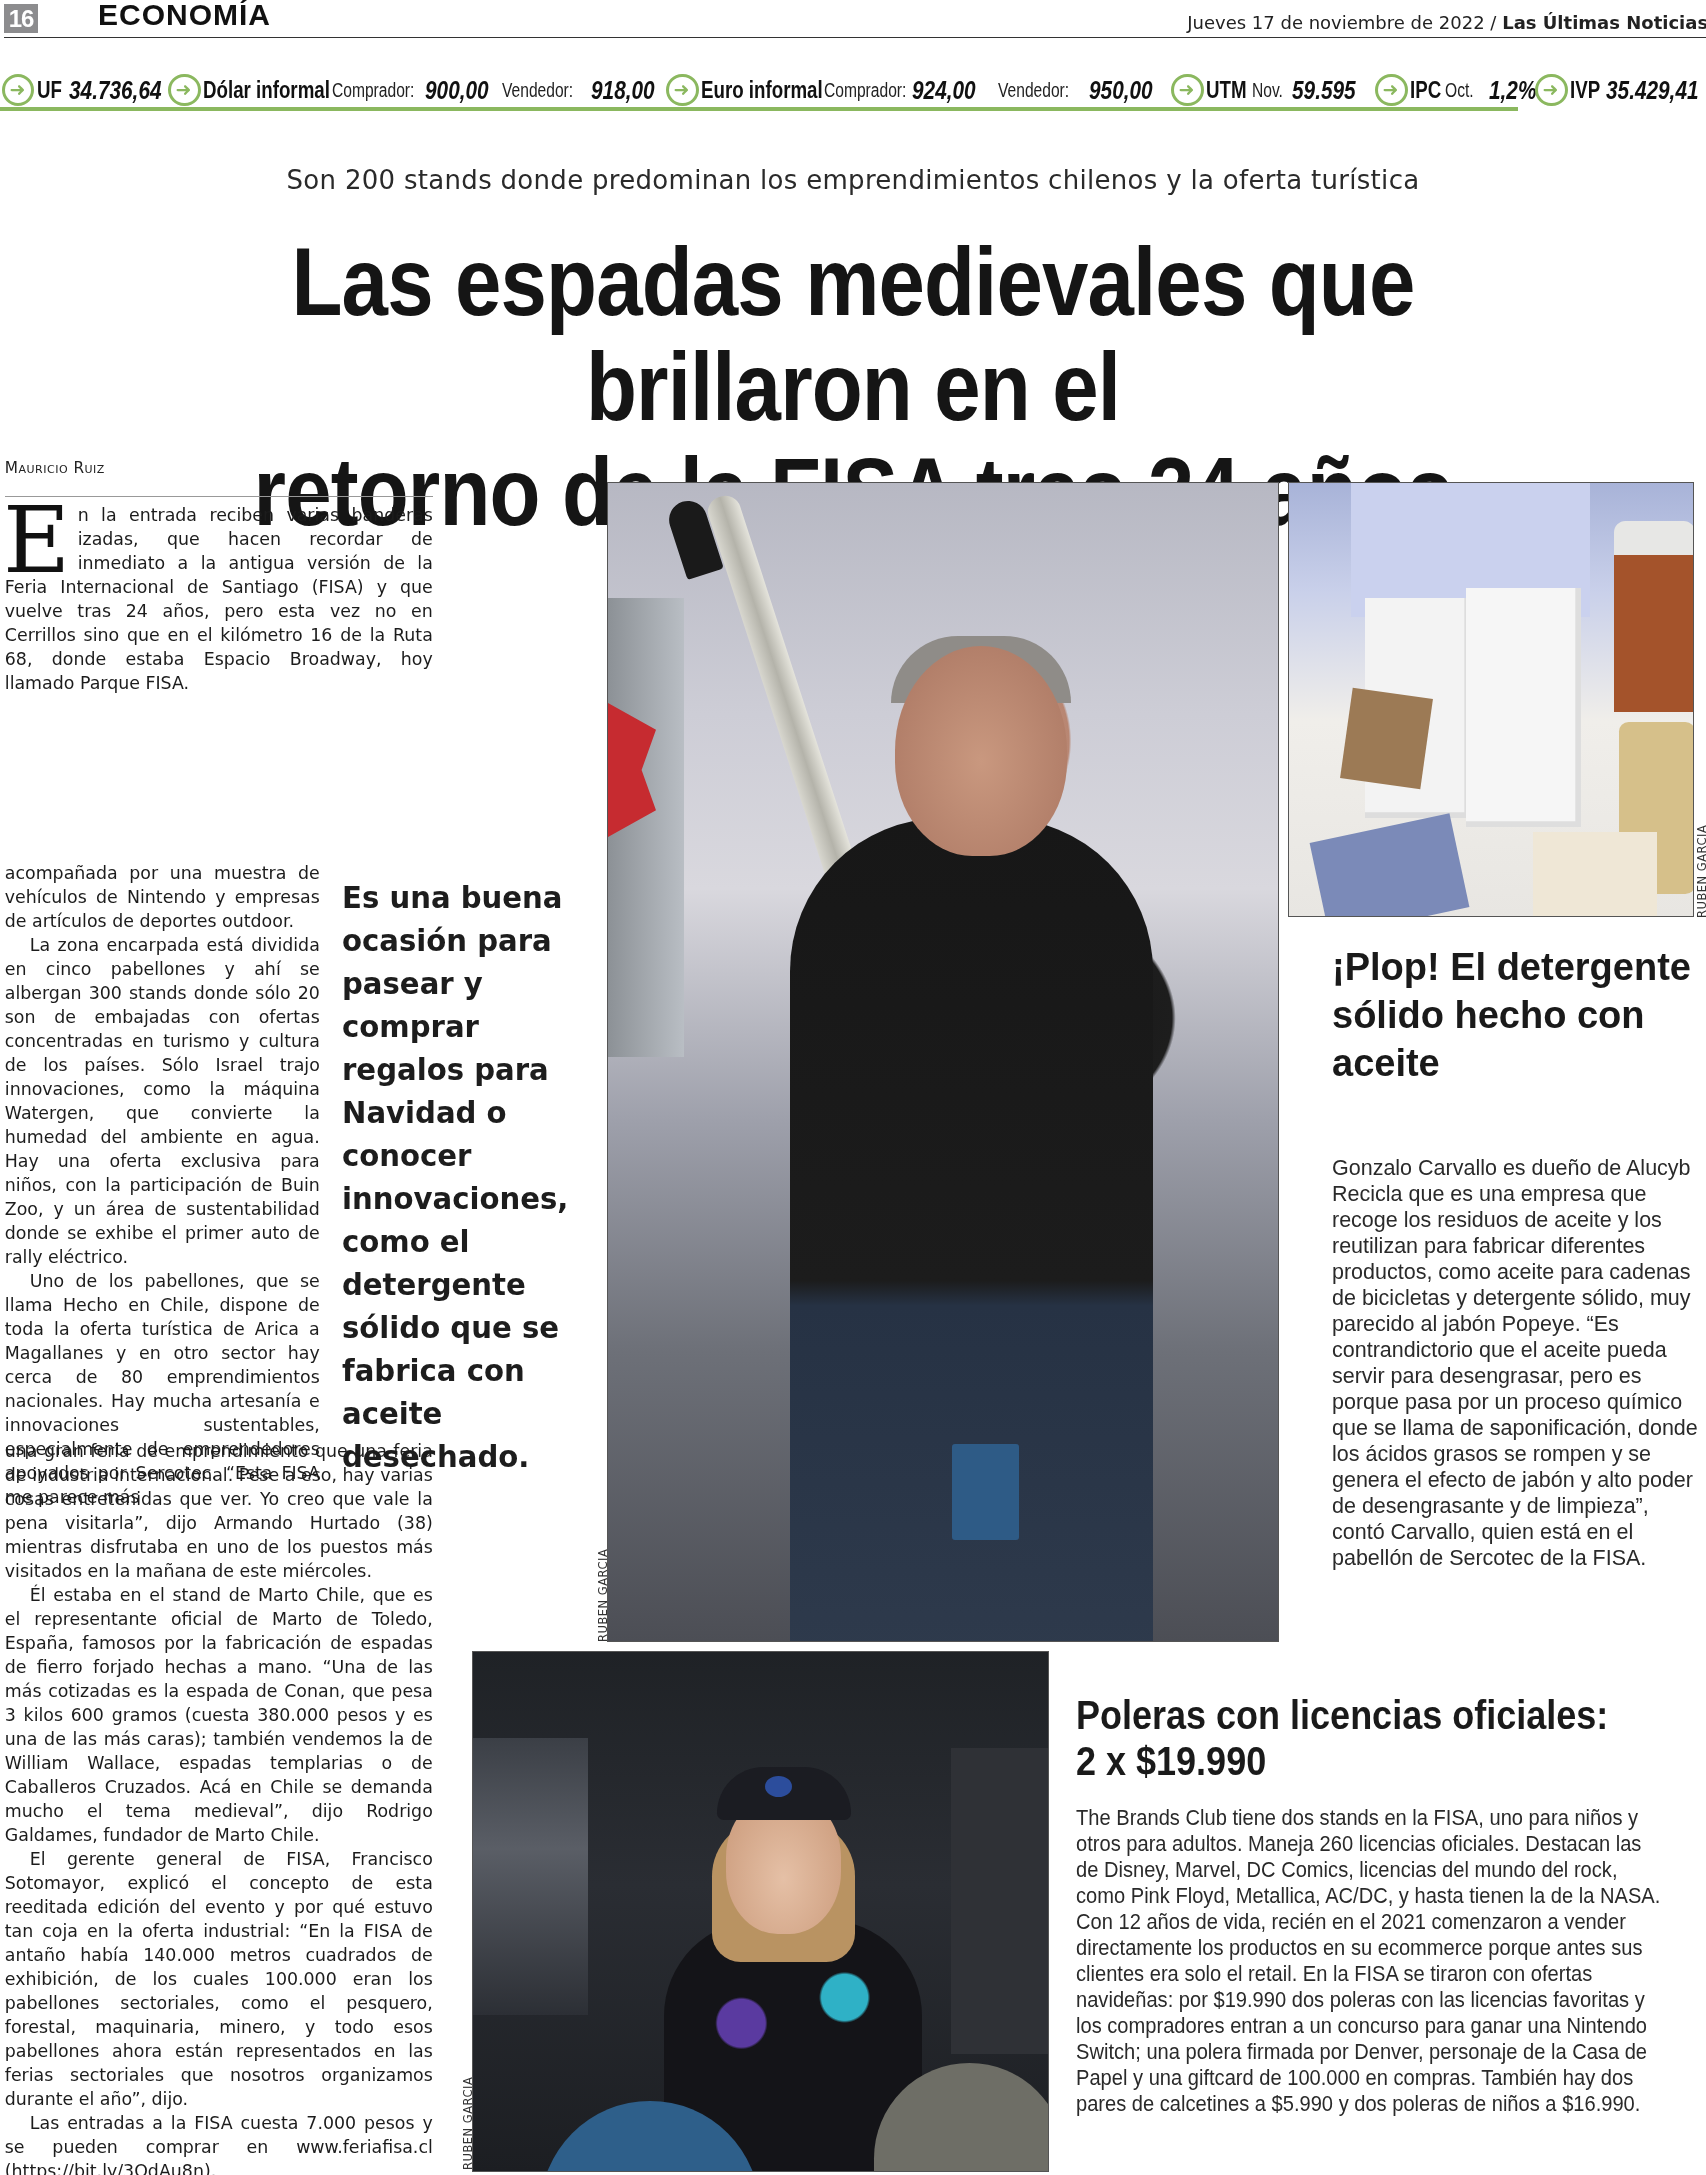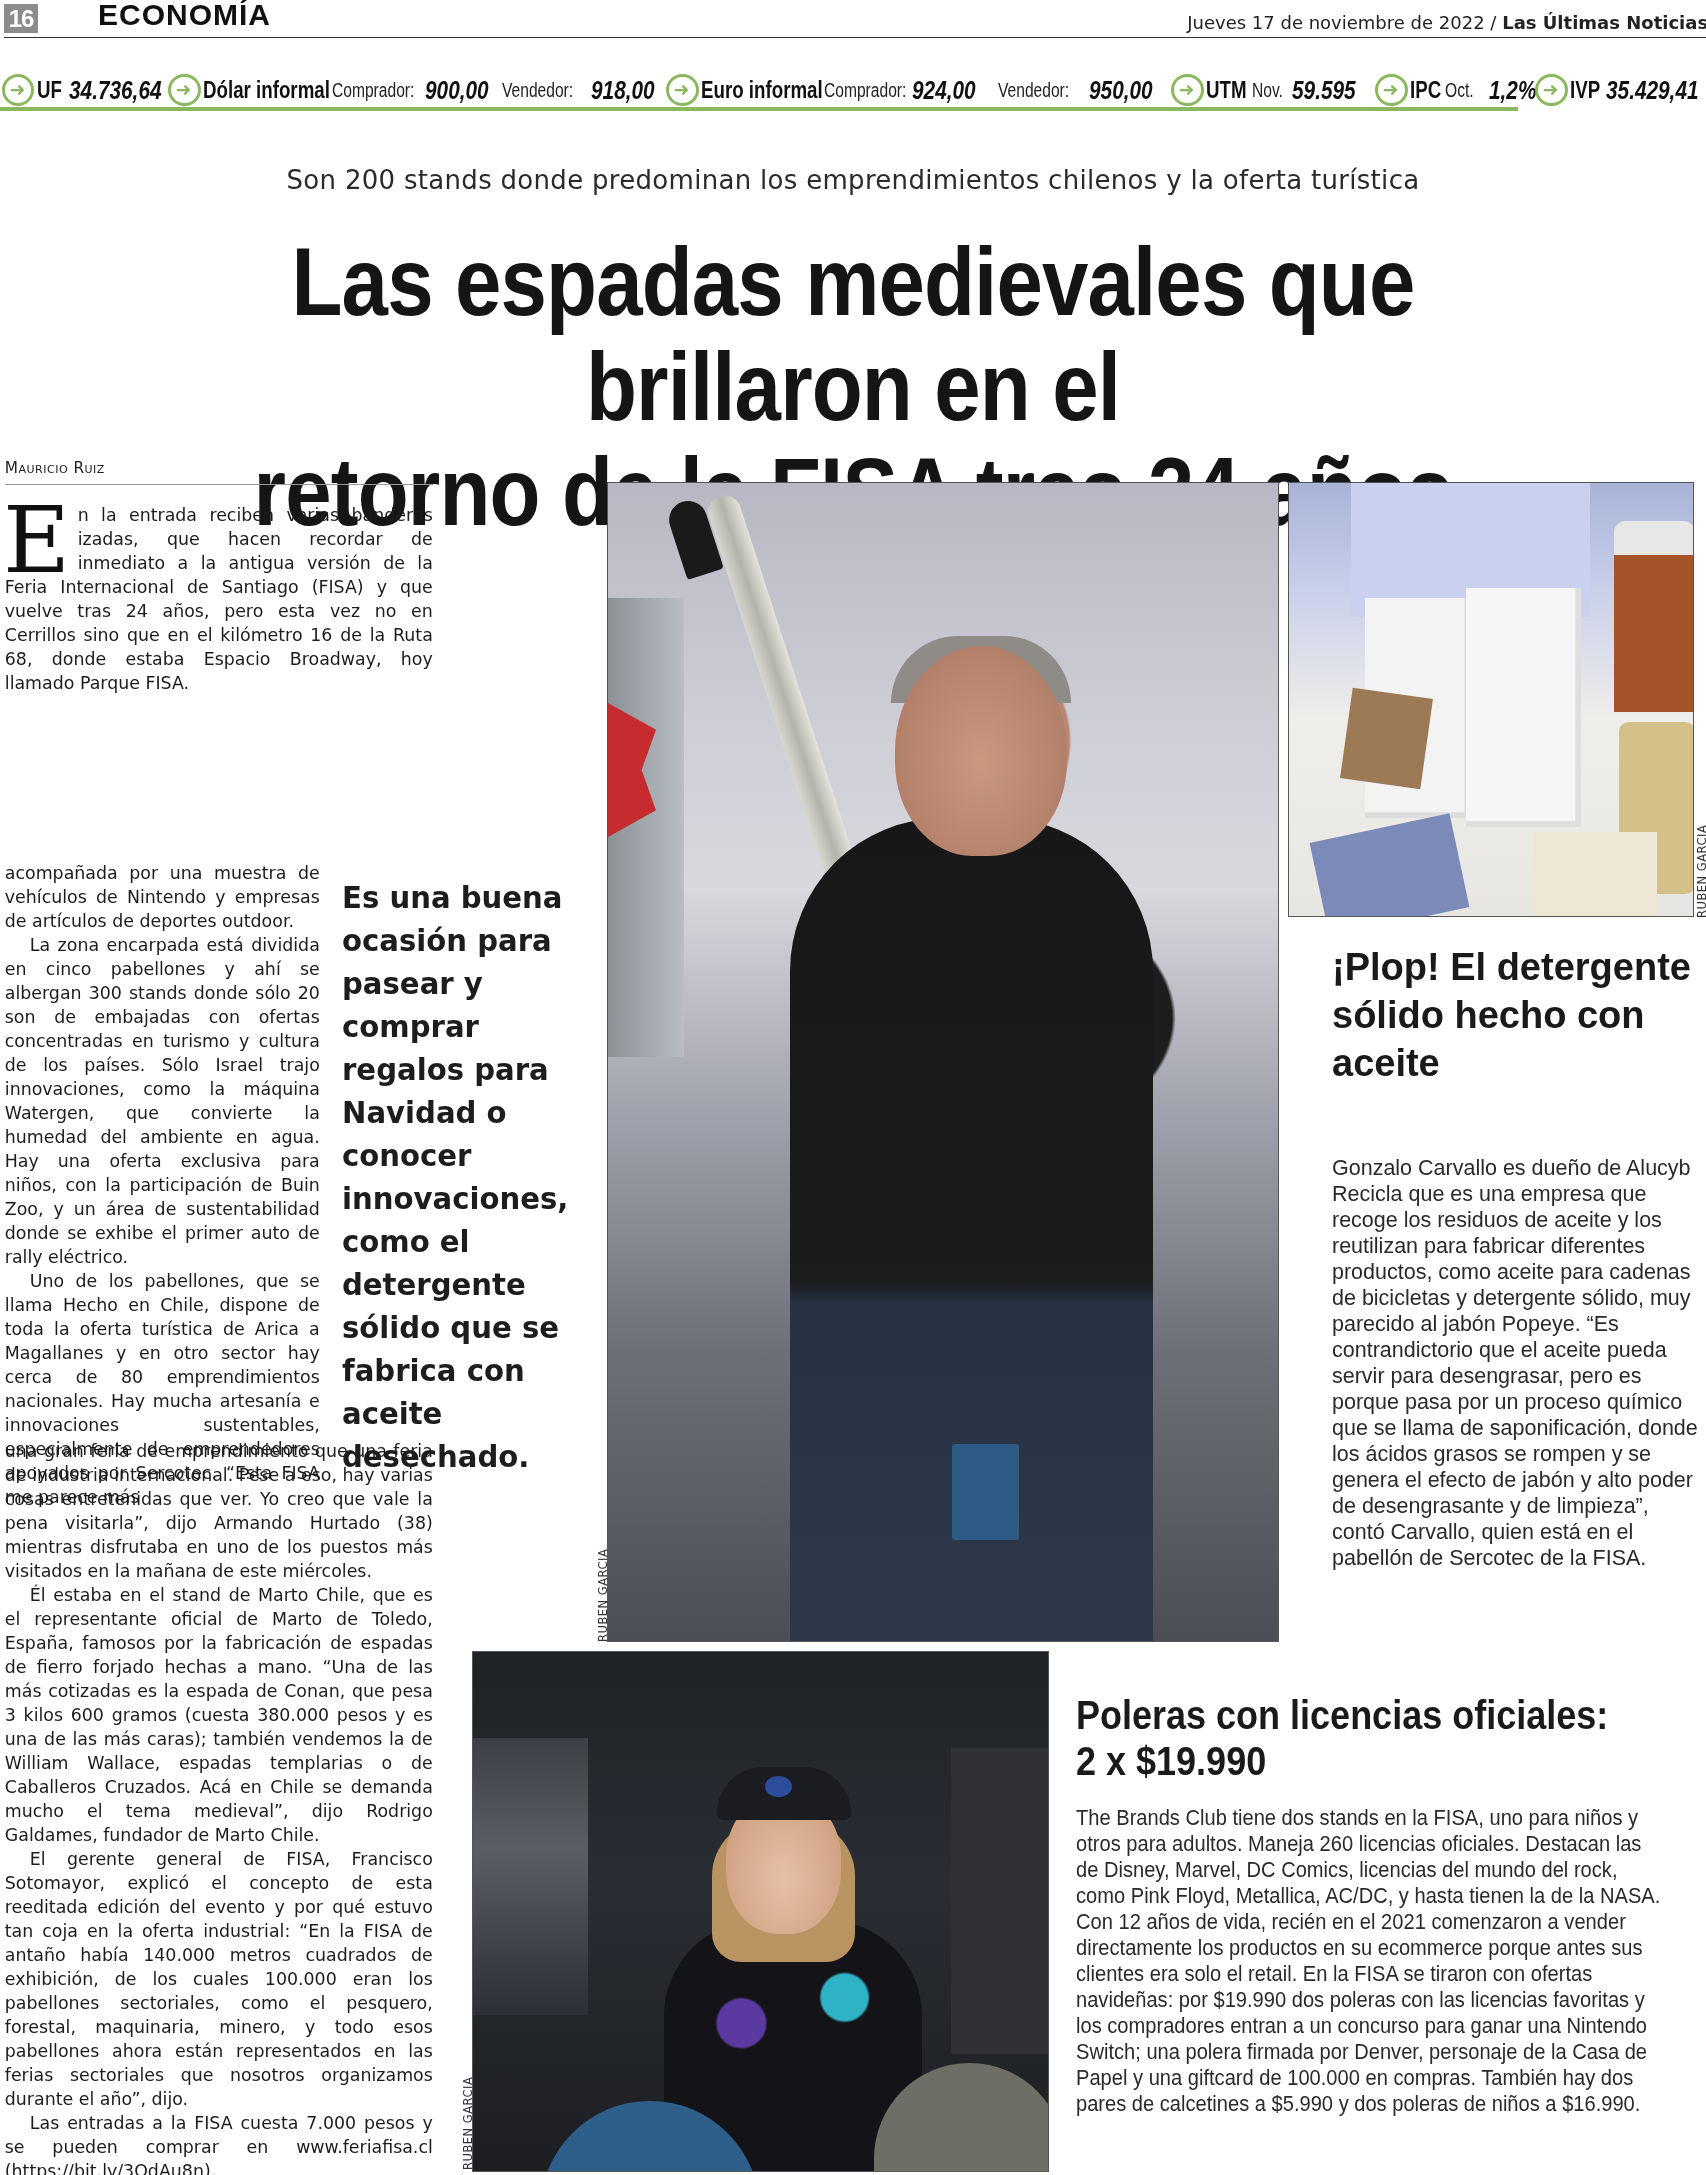--- a/index.html
+++ b/index.html
@@ -26,21 +26,21 @@
   .tk-val { font-family: "Liberation Sans", sans-serif; font-weight: bold; font-style: italic; font-size: 26px; color: #111; transform: scaleX(0.8); transform-origin: left center; display: inline-block; }
   .abs { position: absolute; top: 3.8px; line-height: 34px; }
 
   
   .kicker { position: absolute; left: 0; width: 1706px; top: 165px; text-align: center; font-family: "DejaVu Sans", sans-serif;
     font-size: 26px; color: #2a2a2a; letter-spacing: 0.3px; }
   .headline { position: absolute; left: 19px; width: 1668px; top: 229px; text-align: center; font-family: "Liberation Sans", sans-serif;
     font-weight: bold; font-size: 97px; line-height: 105px; color: #151515; transform: scaleX(0.86); transform-origin: center top; letter-spacing: -1px; }
 
   
-  .byline { position: absolute; left: 4.8px; top: 459px; width: 428px; border-bottom: 1.9px solid #999; padding-bottom: 7px;
+  .byline { position: absolute; left: 4.8px; top: 459px; width: 428px; border-bottom: 1.9px solid #999; padding-bottom: 19px;
     font-family: "DejaVu Sans", sans-serif; font-size: 15.3px; font-variant: small-caps; letter-spacing: 0.5px; color: #222; }
 
   
   .body-text { font-family: "DejaVu Sans", sans-serif; font-size: 17.4px; line-height: 24px; color: #1c1c1c; text-align: justify; hyphens: auto; }
   .body-text p { text-indent: 25px; }
   .body-text p.first { text-indent: 0; }
   .dropcap { float: left; font-family: "DejaVu Serif", serif; font-size: 92px; line-height: 67px; margin: 3.8px 7.6px 0 -1.9px; color: #111; }
   .col-a { position: absolute; left: 4.8px; top: 503px; width: 428px; }
   .col-b-narrow { position: absolute; left: 4.8px; top: 861px; width: 315px; }
   .col-c { position: absolute; left: 4.8px; top: 1439px; width: 428px; }

